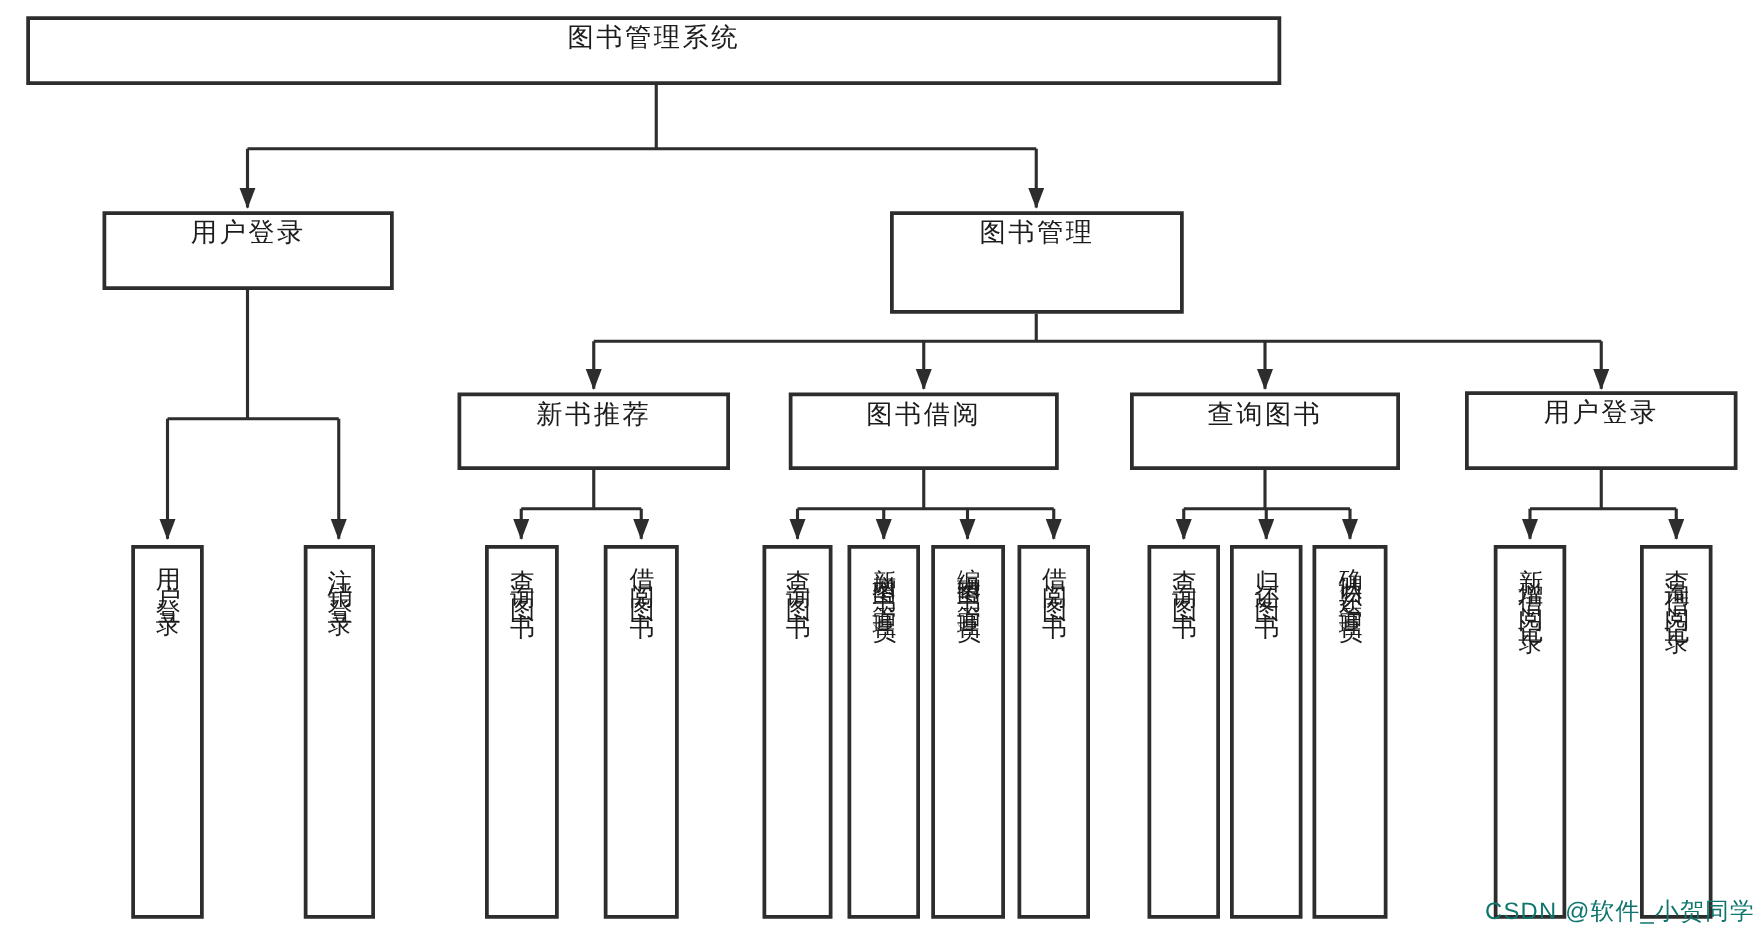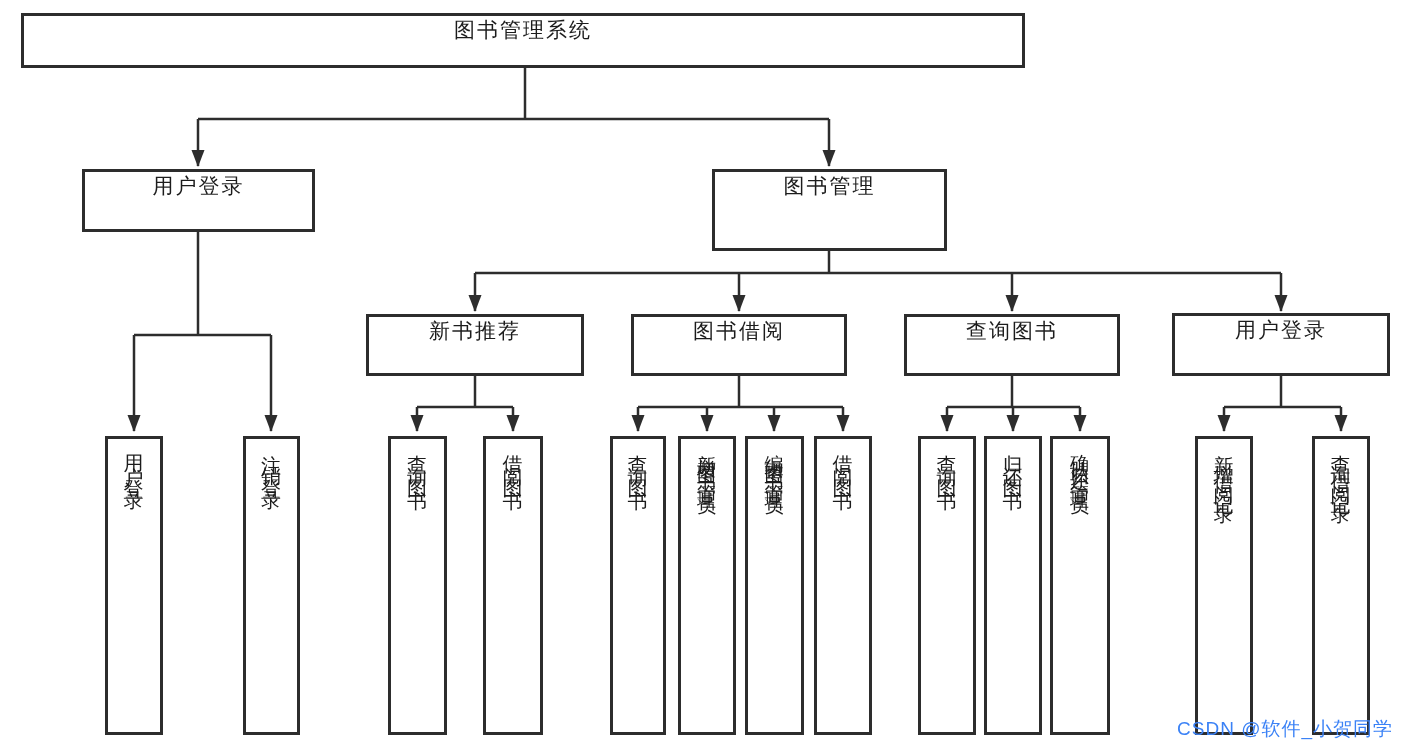--- a/index.html
+++ b/index.html
@@ -30,24 +30,24 @@
     text-orientation:mixed;
     font-size:20px;
     letter-spacing:12px;
     line-height:1;
     white-space:nowrap;
   }
   .leaf.mid span{letter-spacing:10px;}
   .leaf.long span{font-size:19px;letter-spacing:6px;}
   .watermark{
     position:absolute;
-    right:12px;
+    right:1px;
     top:716px;
     font-size:19px;
-    color:#3b82f6;
+    color:#0f766e;
     letter-spacing:1px;
     z-index:5;
     white-space:nowrap;
   }
 </style>
 </head>
 <body>
 
 <div class="canvas">
 

